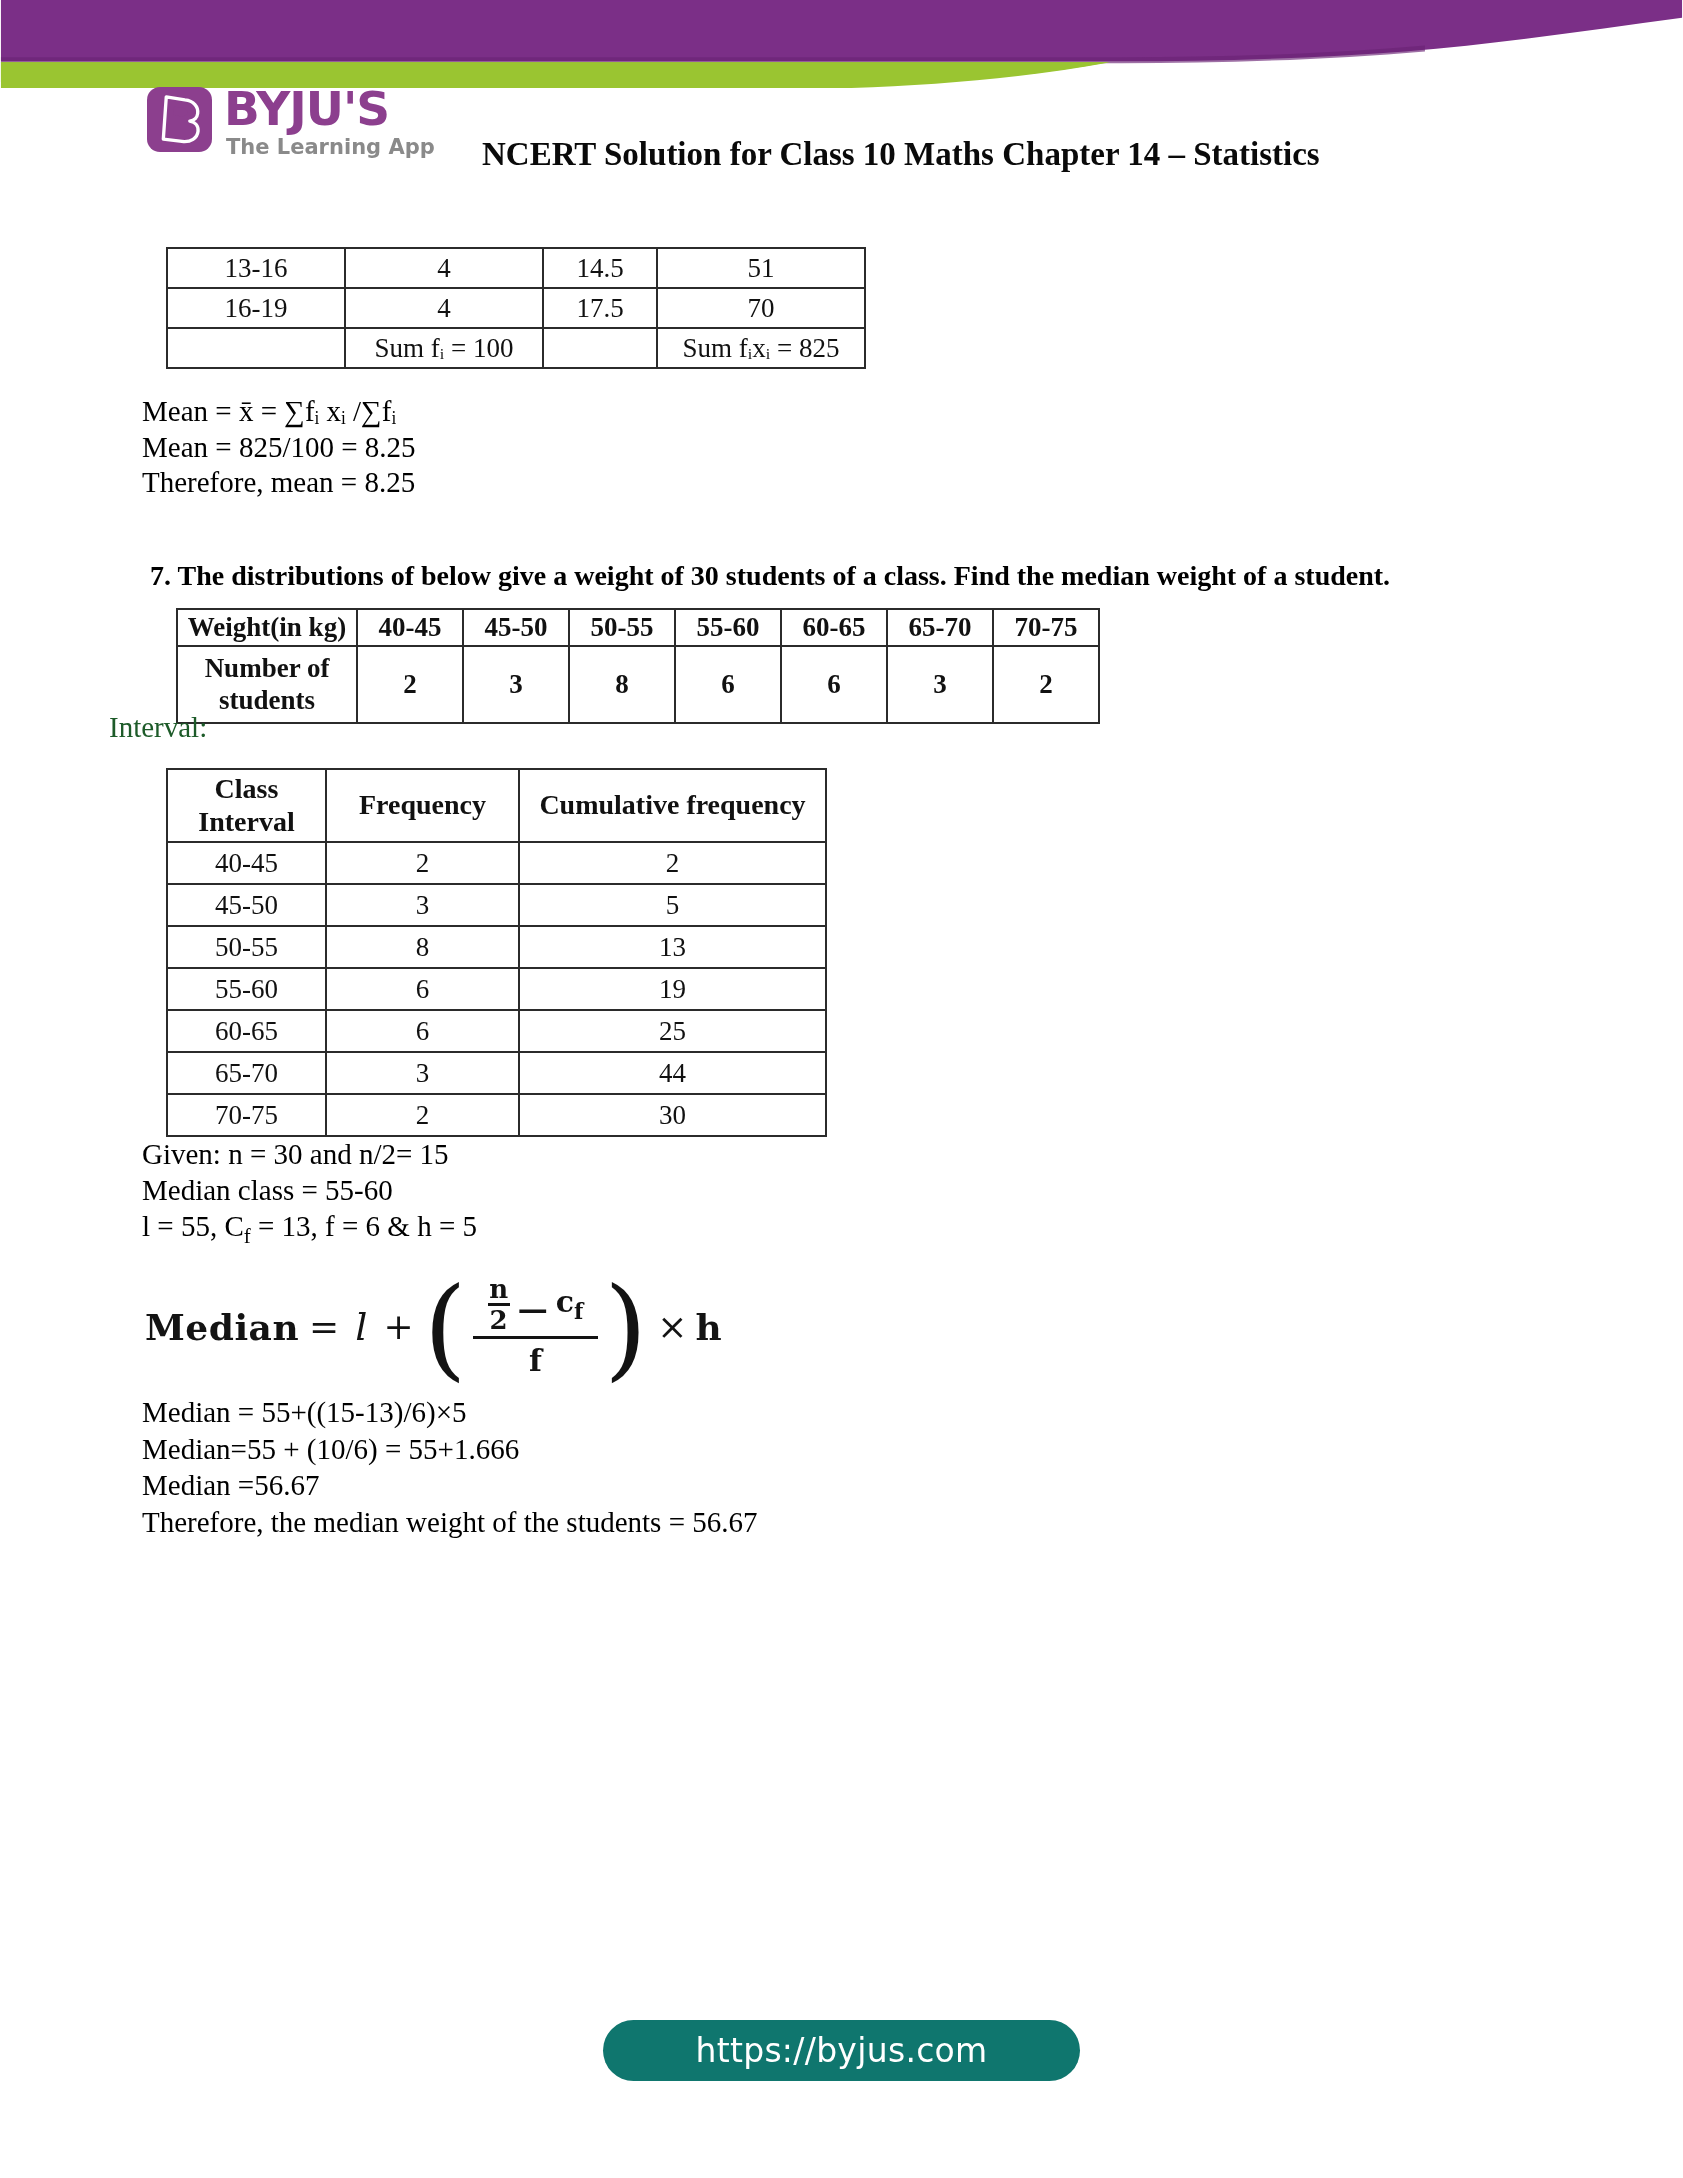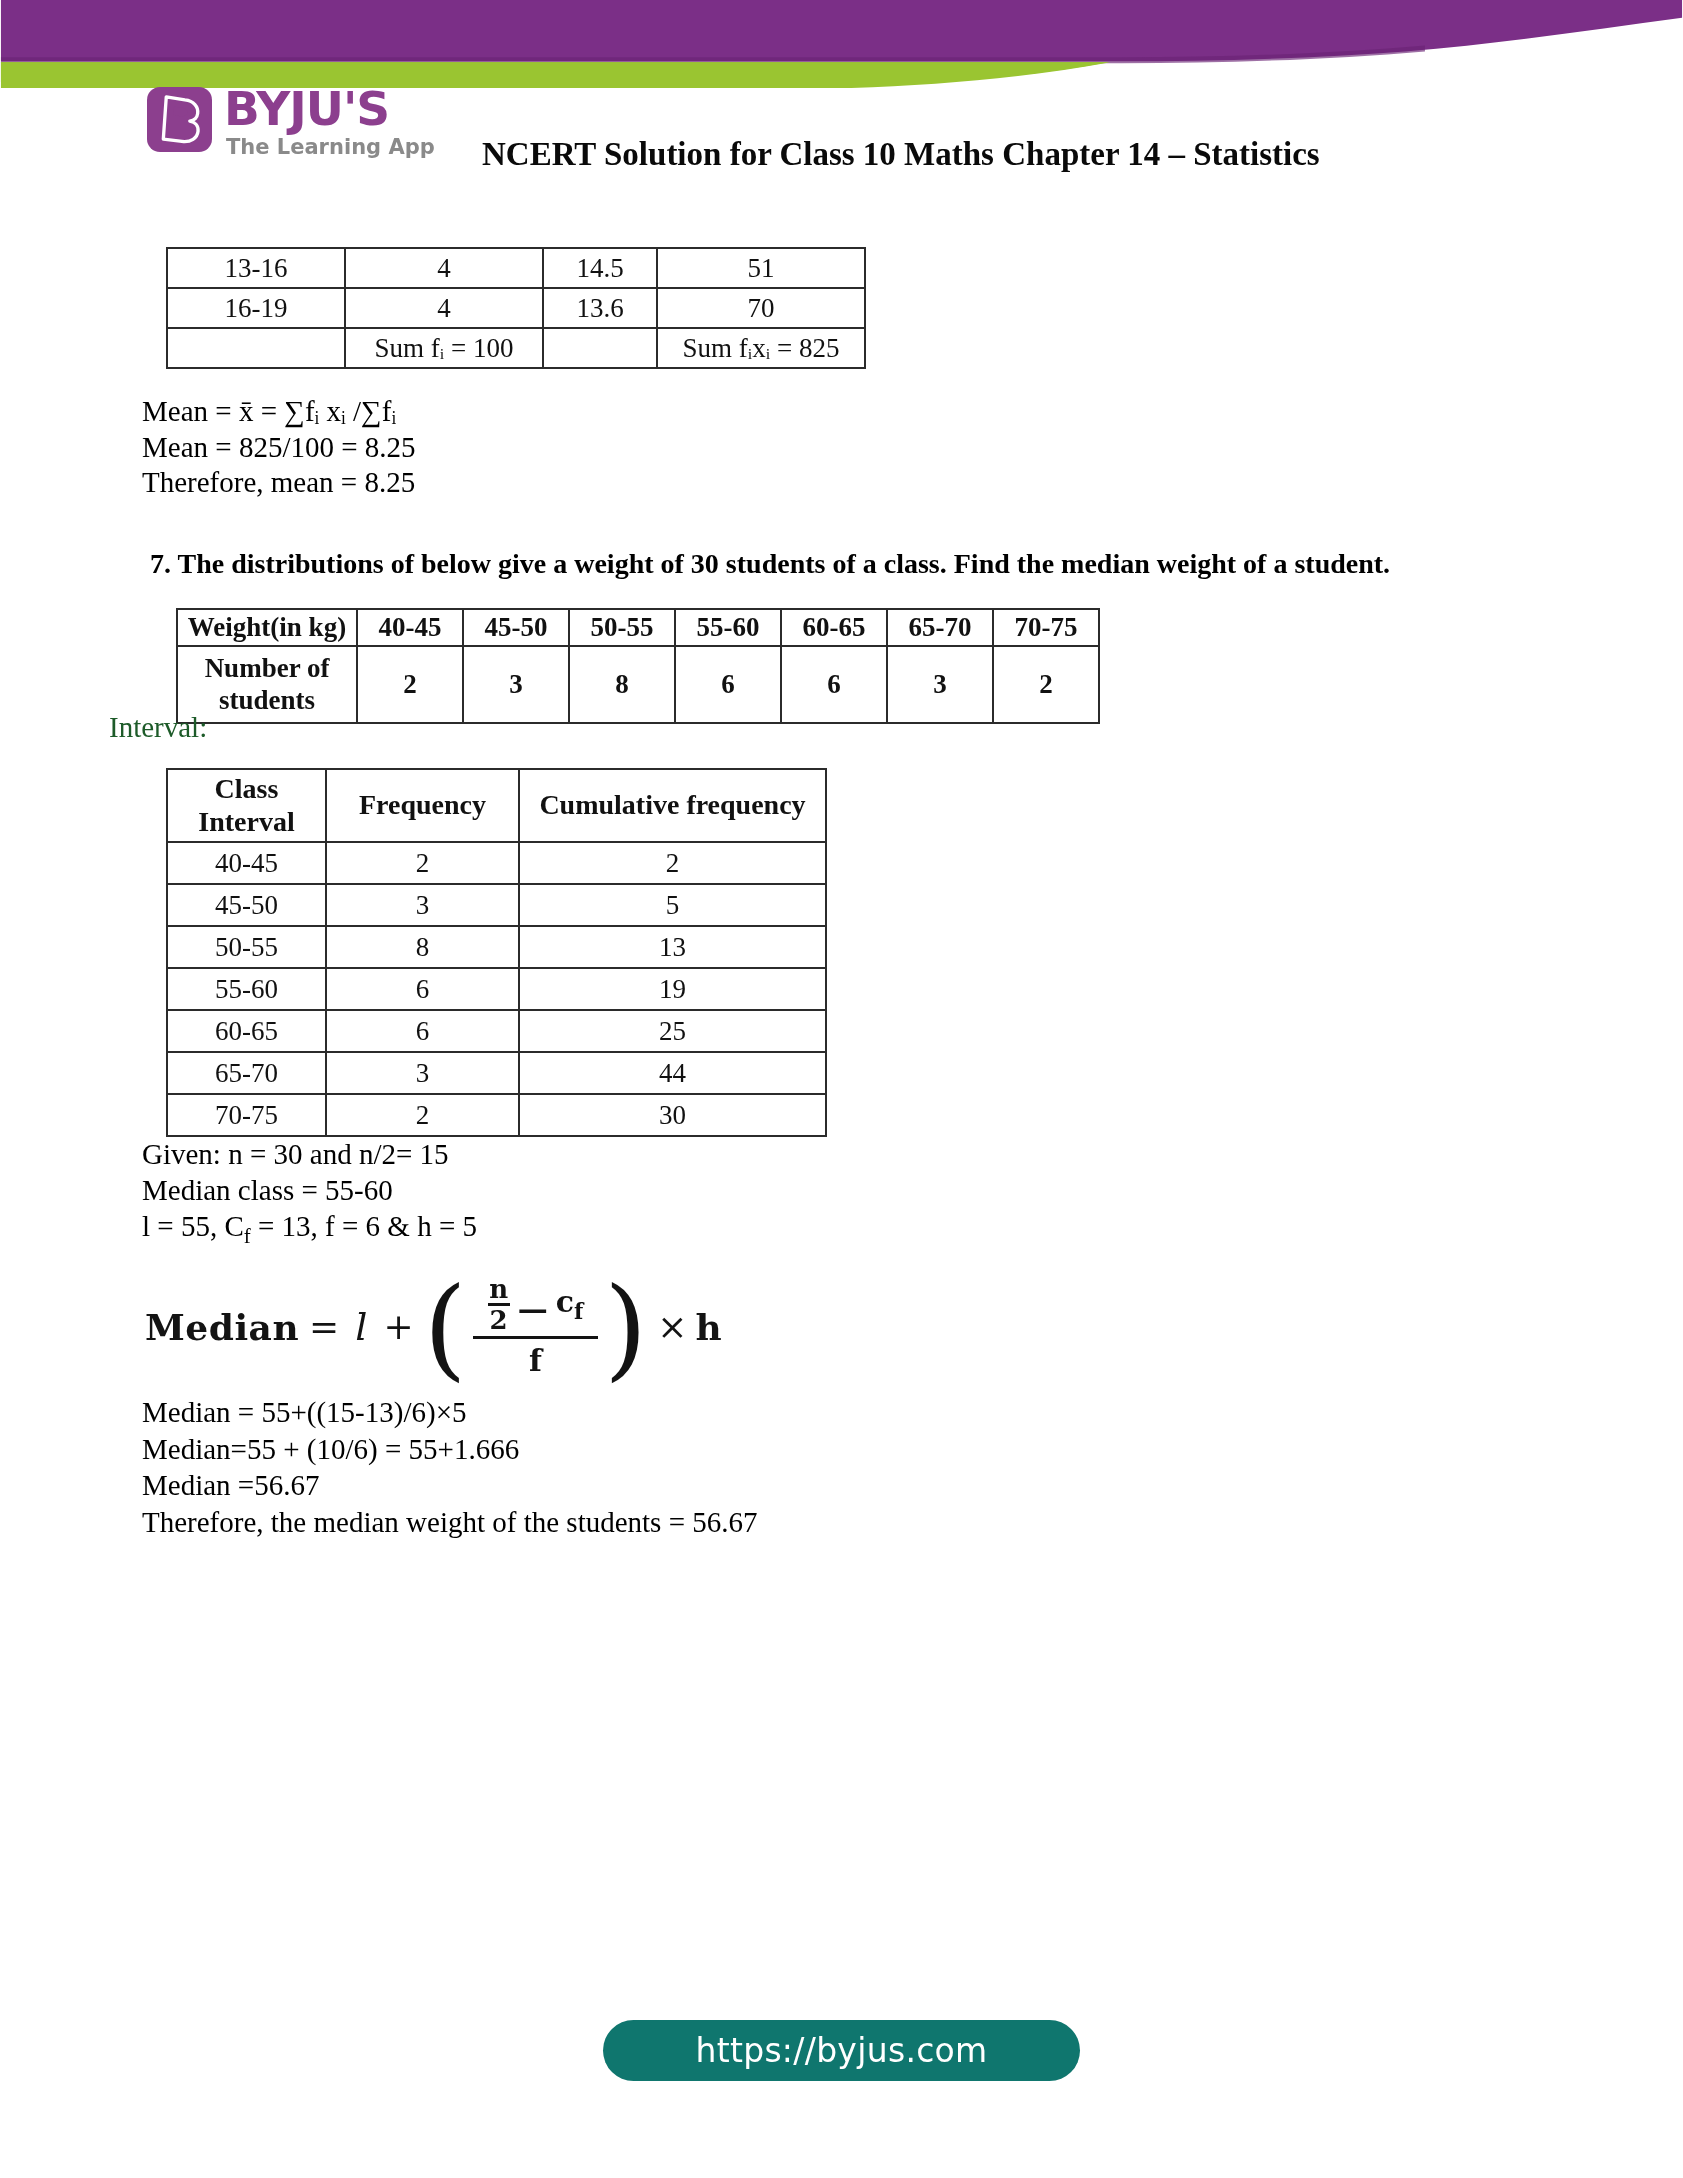--- a/index.html
+++ b/index.html
@@ -111,21 +111,21 @@
     top: 394px;
     font-size: 29px;
     line-height: 1.23;
   }
   .sub { font-size: 0.72em; vertical-align: sub; }
 
   
   #question-7 {
     position: absolute;
     left: 150px;
-    top: 548px;
+    top: 560px;
     font-size: 28px;
     font-weight: bold;
     white-space: nowrap;
   }
 
   
   #table-weights {
     position: absolute;
     left: 176px;
     top: 608px;
@@ -284,21 +284,21 @@
   <tbody>
     <tr>
       <td class="c0">13-16</td>
       <td class="c1">4</td>
       <td class="c2">14.5</td>
       <td class="c3">51</td>
     </tr>
     <tr>
       <td class="c0">16-19</td>
       <td class="c1">4</td>
-      <td class="c2">13.6</td>
+      <td class="c2">17.5</td>
       <td class="c3">70</td>
     </tr>
     <tr>
       <td class="c0"></td>
       <td class="c1">Sum fᵢ = 100</td>
       <td class="c2"></td>
       <td class="c3">Sum fᵢxᵢ = 825</td>
     </tr>
   </tbody>
 </table>

